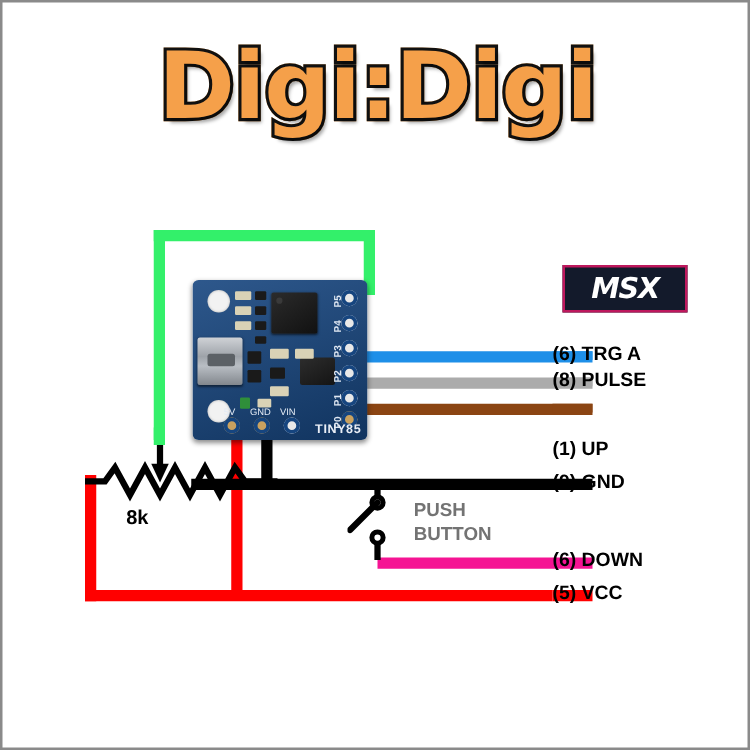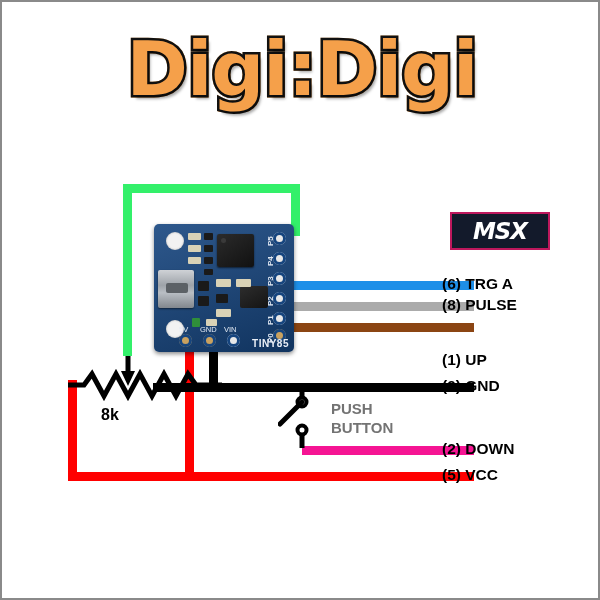--- a/index.html
+++ b/index.html
@@ -257,17 +257,17 @@
   <div class="legend-text" style="left:440px;top:273px;">(6) TRG A</div>
 
   <div class="legend-swatch" style="left:440px;top:300px;width:32px;background:#ababab;"></div>
   <div class="legend-text" style="left:440px;top:294px;text-align:center;">(8) PULSE</div>
 
   <div class="legend-swatch" style="left:440px;top:321px;width:32px;background:#8b4513;"></div>
   <div class="legend-text" style="left:440px;top:315px;margin-top:34px;">(1) UP</div>
 
   <div class="legend-text" style="left:440px;top:375px;">(9) GND</div>
 
-  <div class="legend-text" style="left:440px;top:438px;">(2) DOWN</div>
+  <div class="legend-text" style="left:440px;top:438px;">(6) DOWN</div>
 
   <div class="legend-text" style="left:440px;top:464px;">(5) VCC</div>
 
 </div>
 
 </body></html>

